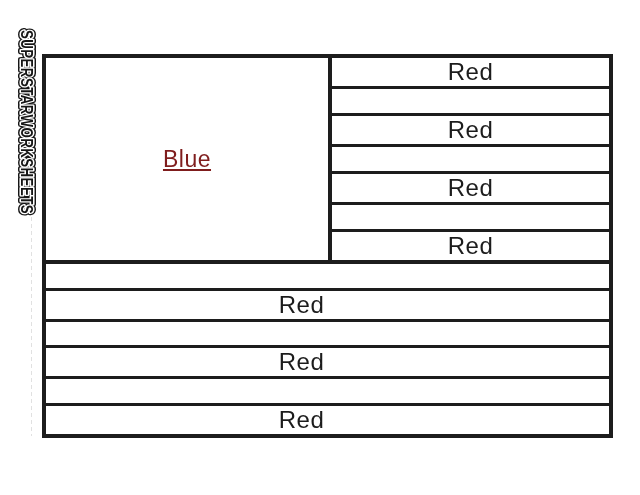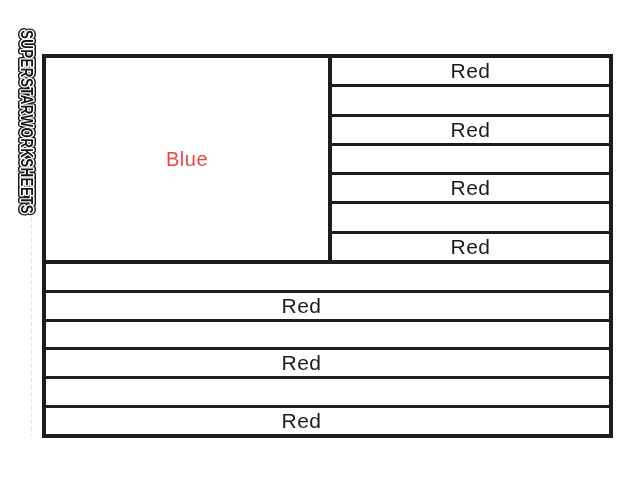--- a/index.html
+++ b/index.html
@@ -44,32 +44,33 @@
     border-bottom:4px solid #1d1d1d;
     display:flex;
   }
   .canton {
     width:286px;
     box-sizing:border-box;
     border-right:4px solid #1d1d1d;
     display:flex; align-items:center; justify-content:center;
   }
   .canton-label {
-    font-size:20px;
+    font-size:23px;
     letter-spacing:.5px;
-    color:#ef4444;
+    color:#7f1d1d;
+    text-decoration:underline;
   }
   .stripes-col { flex:1; display:flex; flex-direction:column; min-width:0; }
   .stripe {
     flex:1;
     display:flex; align-items:center; justify-content:center;
     box-sizing:border-box;
   }
   .stripe + .stripe { border-top:3px solid #1d1d1d; }
-  .stripe-label { font-size:21px; letter-spacing:.5px; color:#1c1c1c; }
+  .stripe-label { font-size:24px; letter-spacing:.5px; color:#1c1c1c; }
   .bottom-section { flex:1; display:flex; flex-direction:column; }
   
   .bottom-section .stripe { padding-right:52px; }
 </style>
 </head>
 <body>
 
 <div class="page">
 
   <div class="artifact-line"></div>

